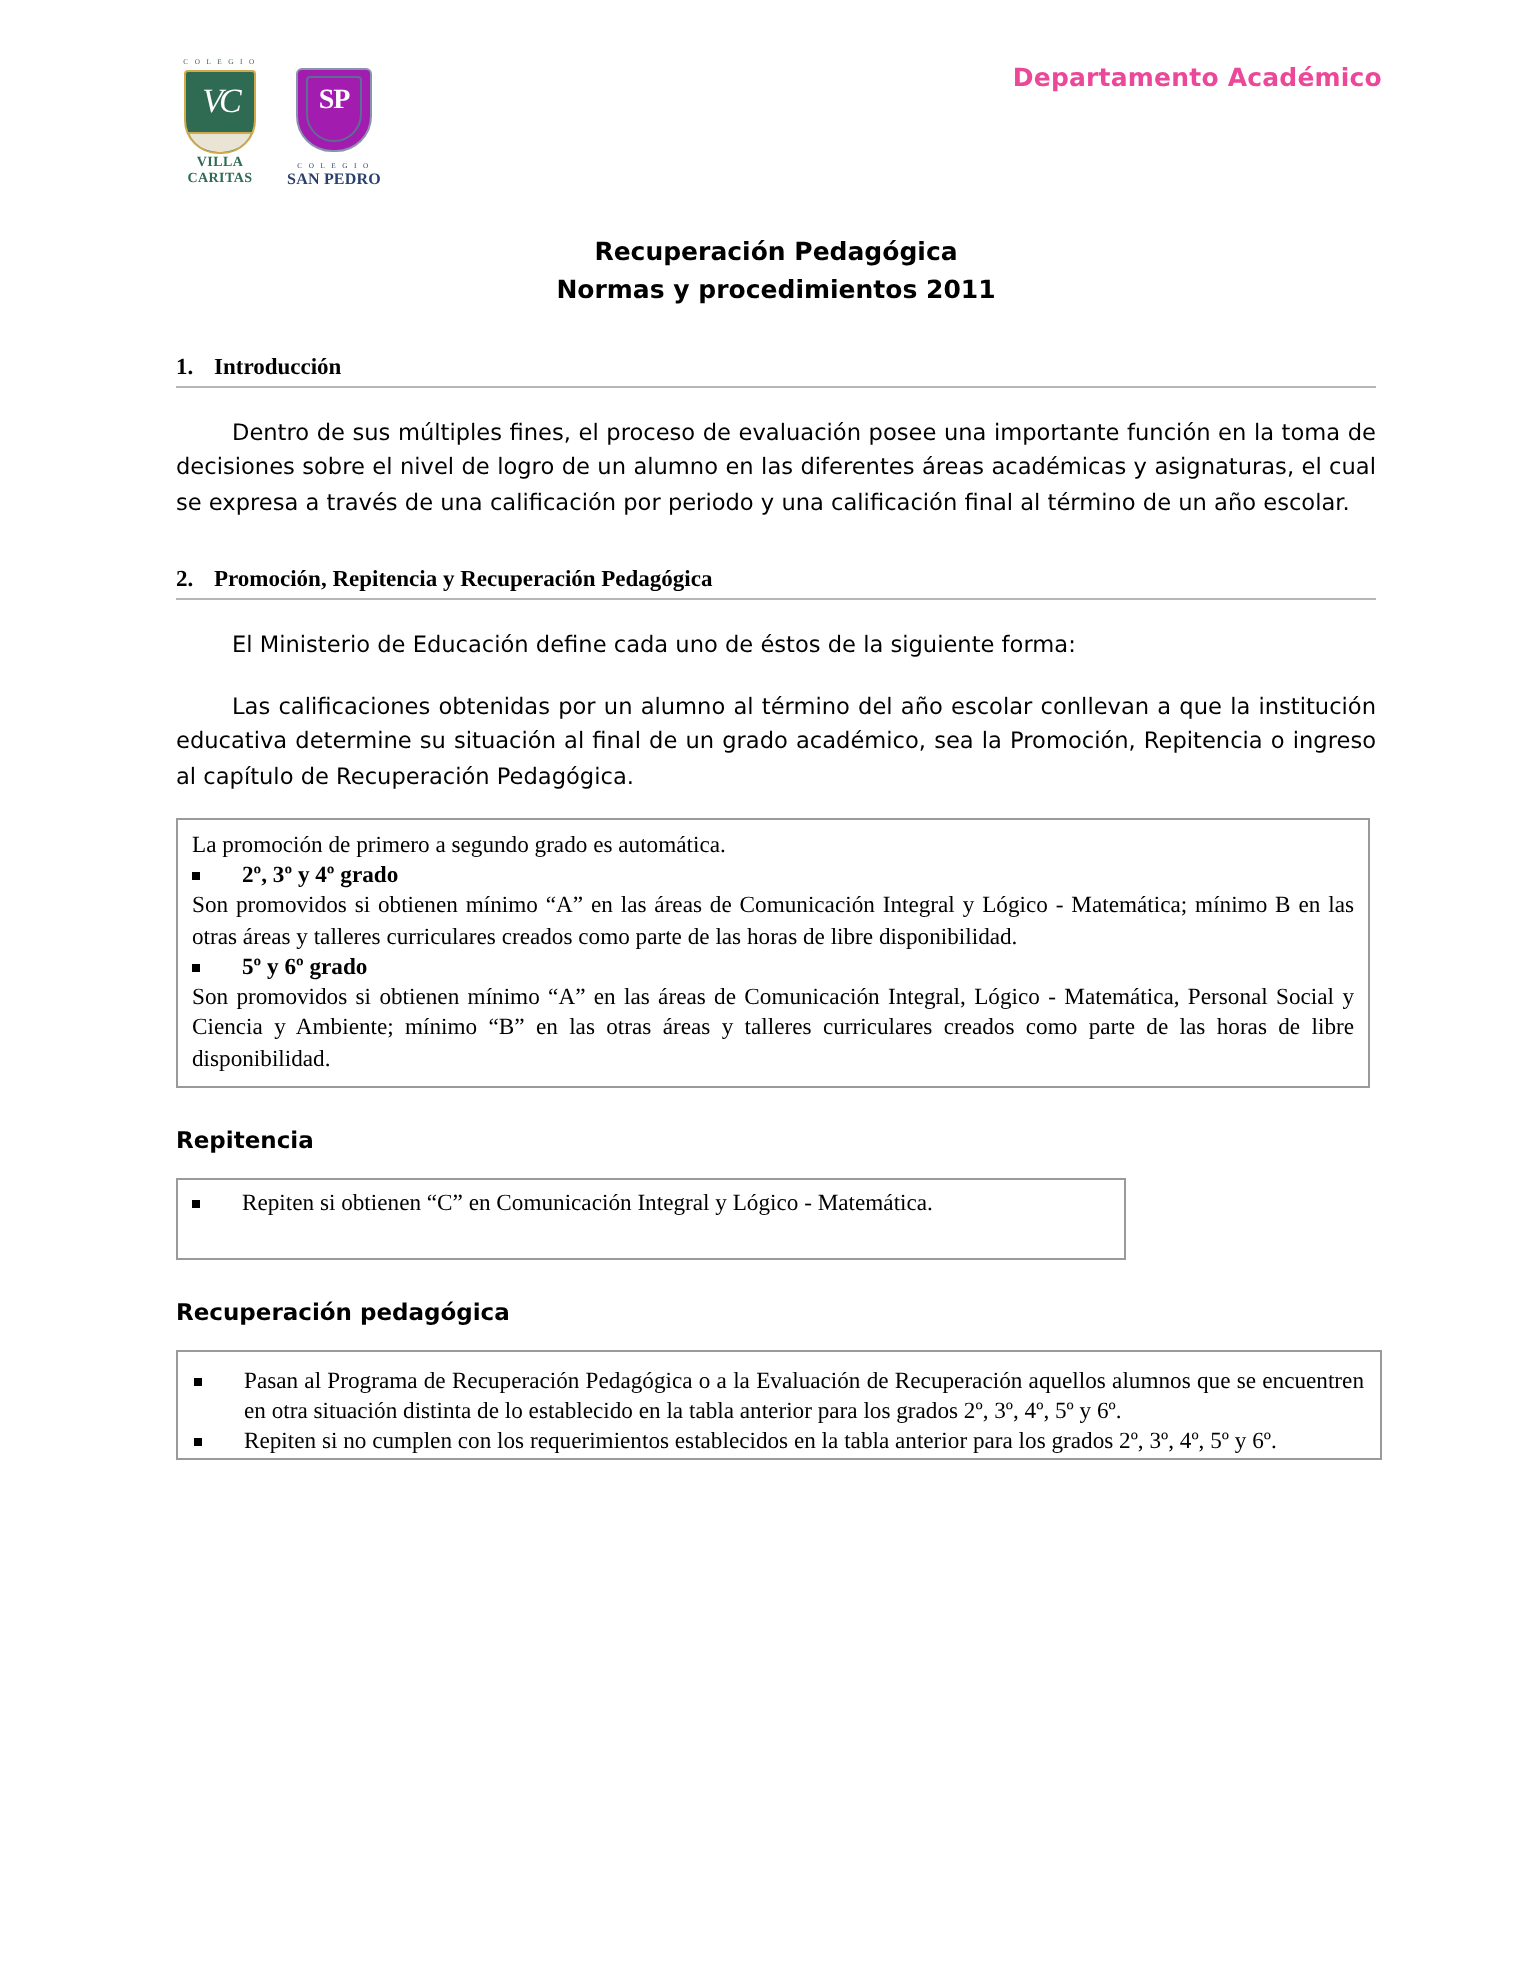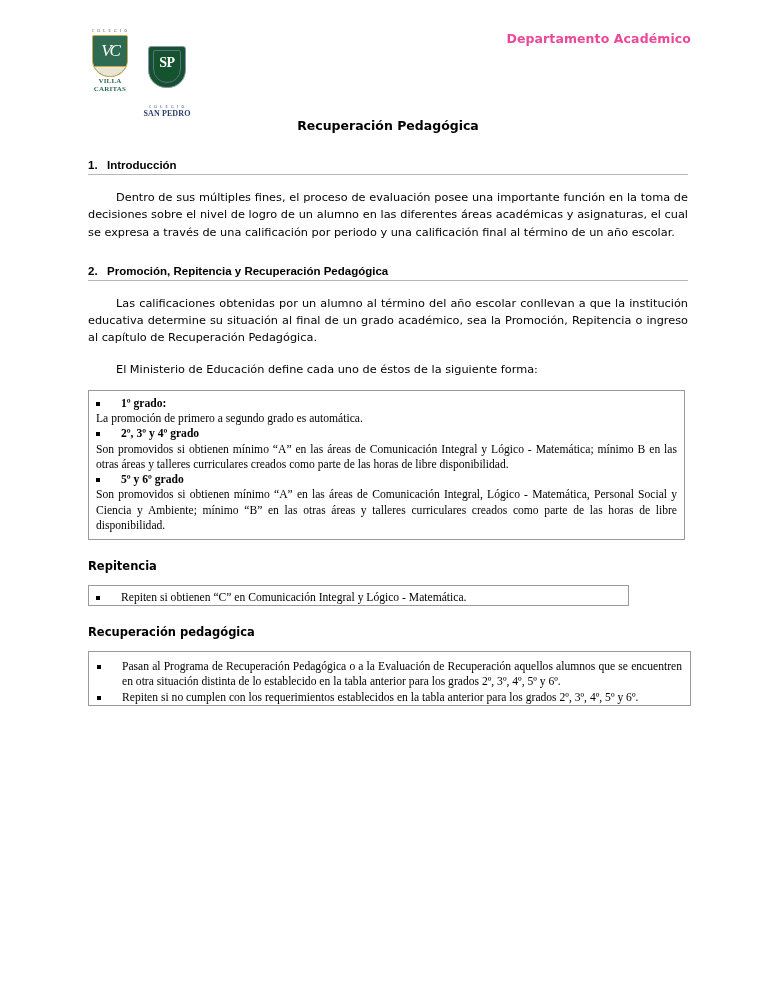--- a/index.html
+++ b/index.html
@@ -99,22 +99,22 @@
     line-height: 7.5px;
     color: #2f6b52;
     text-align: center;
     letter-spacing: 0.2px;
     margin-top: 1px;
   }
 
   .crest-sp {
     width: 36px;
     height: 40px;
-    margin: 16px auto;
-    background: #14532d;
+    margin: 4px auto;
+    background: #a21caf;
     border: 1.5px solid #8a93ac;
     border-radius: 3px 3px 18px 18px;
     position: relative;
     overflow: hidden;
   }
   .crest-sp .inner-shield {
     position: absolute;
     left: 4px; right: 4px; top: 3px; bottom: 4px;
     border: 1px solid #5d6d93;
     border-radius: 2px 2px 14px 14px;
@@ -176,21 +176,21 @@
     text-align: center;
     font-family: "DejaVu Sans", sans-serif;
     font-weight: bold;
     font-size: 12.5px;
     line-height: 19px;
     margin: 0 0 0 0;
     padding-top: 6px;
   }
 
   .section-heading {
-    font-family: Liberation Sans, sans-serif;
+    font-family: Liberation Serif, serif;
     font-weight: bold;
     font-size: 11.5px;
     border-bottom: 1.6px solid #b6b6b6;
     padding-bottom: 3px;
     margin-top: 24px;
     margin-bottom: 0;
     display: block;
   }
   .section-heading .num {
     display: inline-block;
@@ -231,21 +231,21 @@
     border: 1px solid #9a9a9a;
     box-sizing: border-box;
     margin-top: 12px;
     padding: 5px 7px 5px 7px;
     font-family: "Liberation Serif", serif;
     font-size: 11.6px;
     line-height: 15.2px;
     color: #000;
   }
   .box-promocion { width: 597px; padding-bottom: 6px; }
-  .box-repitencia { width: 541px; padding: 4px 7px 0 7px; margin-top: 12px; }
+  .box-repitencia { width: 475px; padding: 4px 7px 20px 7px; margin-top: 12px; }
   .box-recuperacion { width: 603px; padding: 7px 8px 0 8px; }
 
   .bullet-line {
     display: flex;
     align-items: flex-start;
   }
   .bullet-sq {
     display: inline-block;
     width: 4px;
     height: 4px;
@@ -311,41 +311,38 @@
 
     </div>
 
     <div class="dept-title">Departamento Académico</div>
   </div>
 
   <div class="content">
 
     <div class="doc-title">
       <div>Recuperación Pedagógica</div>
+      <div>Normas y procedimientos 2011</div>
     </div>
 
     <div class="section-heading">
       <span class="num">1.</span><span>Introducción</span>
     </div>
     <p class="body-text">Dentro de sus múltiples fines, el proceso de evaluación posee una importante función en la toma de decisiones sobre el nivel de logro de un alumno en las diferentes áreas académicas y asignaturas, el cual se expresa a través de una calificación por periodo y una calificación final al término de un año escolar.</p>
 
     <div class="section-heading">
       <span class="num">2.</span><span>Promoción, Repitencia y Recuperación Pedagógica</span>
     </div>
+    <p class="body-text">El Ministerio de Educación define cada uno de éstos de la siguiente forma:</p>
     <p class="body-text">Las calificaciones obtenidas por un alumno al término del año escolar conllevan a que la institución educativa determine su situación al final de un grado académico, sea la Promoción, Repitencia o ingreso al capítulo de Recuperación Pedagógica.</p>
-    <p class="body-text">El Ministerio de Educación define cada uno de éstos de la siguiente forma:</p>
 
 
 
     <div class="rule-box box-promocion">
 
-      <div class="bullet-line">
-        <span class="bullet-sq"></span>
-        <span class="bullet-label">1º grado:</span>
-      </div>
       <p class="rule-para">La promoción de primero a segundo grado es automática.</p>
 
       <div class="bullet-line">
         <span class="bullet-sq"></span>
         <span class="bullet-label">2º, 3º y 4º grado</span>
       </div>
       <p class="rule-para">Son promovidos si obtienen mínimo “A” en las áreas de Comunicación Integral y Lógico - Matemática; mínimo B en las otras áreas y talleres curriculares creados como parte de las horas de libre disponibilidad.</p>
 
       <div class="bullet-line">
         <span class="bullet-sq"></span>

